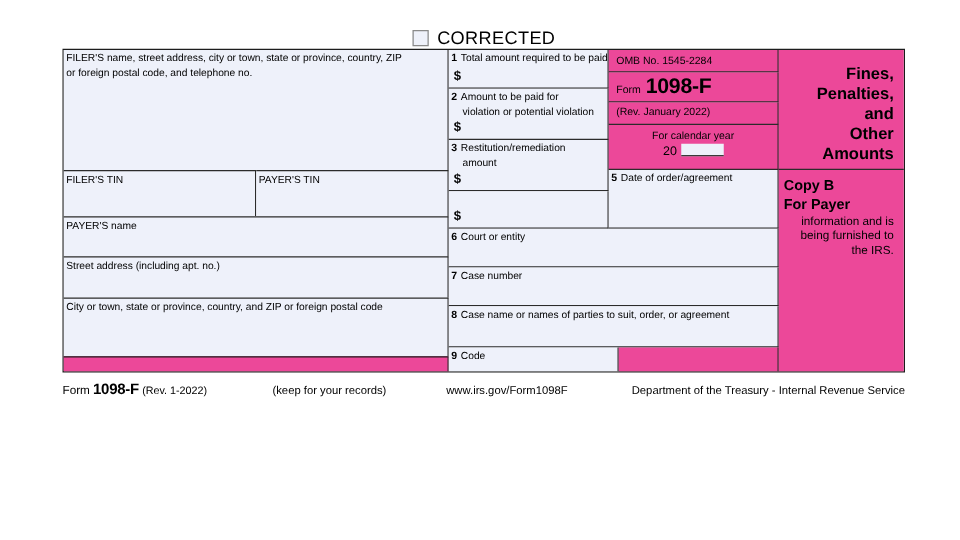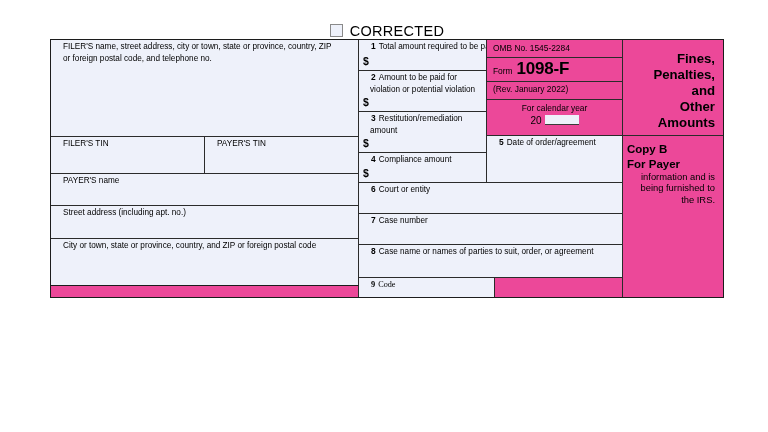--- a/index.html
+++ b/index.html
@@ -65,21 +65,21 @@
   .fill { background: #eef1fa; }
   .white { background: #ec4899; }
   .br { border-right: 1.1px solid #2b2b2b; }
   .bt { border-top: 1.1px solid #2b2b2b; }
   .bb { border-bottom: 1.1px solid #2b2b2b; }
   .bt-thick { border-top: 1.6px solid #1c1c1c; }
 
   .cap {
     font-size: 8.2px;
     line-height: 9.6px;
-    padding: 2px 0 0 12px;
+    padding: 2px 0 0 2px;
     white-space: nowrap;
   }
   .boxnum {
     font-weight: bold;
     font-size: 8.4px;
     margin-right: 3px;
   }
   .indent { padding-left: 11px; }
 
   .dollar {
@@ -226,23 +226,20 @@
 
     <div class="cell fill br bb" style="left:308px;top:72px;width:128px;height:41px;">
       <div class="cap">
         <span class="boxnum">3</span><span>Restitution/remediation</span>
       </div>
       <div class="cap indent">amount</div>
       <div class="dollar" style="top:26px;">$</div>
     </div>
 
     <div class="cell fill br bb" style="left:308px;top:113px;width:128px;height:30px;">
-      <div class="cap">
-        <span class="boxnum">4</span><span>Compliance amount</span>
-      </div>
       <div class="dollar" style="top:15px;">$</div>
     </div>
 
     <div class="cell fill br bb" style="left:436px;top:96px;width:136px;height:47px;">
       <div class="cap">
         <span class="boxnum">5</span><span>Date of order/agreement</span>
       </div>
     </div>
 
     <div class="cell fill br bb" style="left:308px;top:143px;width:264px;height:31px;">
@@ -256,21 +253,21 @@
         <span class="boxnum">7</span><span>Case number</span>
       </div>
     </div>
 
     <div class="cell fill br bb" style="left:308px;top:205px;width:264px;height:33px;">
       <div class="cap">
         <span class="boxnum">8</span><span>Case name or names of parties to suit, order, or agreement</span>
       </div>
     </div>
 
-    <div class="cell fill br" style="left:308px;top:238px;width:136px;height:19px;font-family:Liberation Serif, serif;">
+    <div class="cell fill br" style="left:308px;top:238px;width:136px;height:19px;">
       <div class="cap">
         <span class="boxnum">9</span><span>Code</span>
       </div>
     </div>
     <div class="cell white br" style="left:444px;top:238px;width:128px;height:19px;"></div>
 
     <div class="cell white br bb" style="left:436px;top:0;width:136px;height:18px;">
       <div class="omb-line">OMB No. 1545-2284</div>
     </div>
 
@@ -302,14 +299,24 @@
     <div class="cell white" style="left:572px;top:96px;width:100px;height:161px;">
       <div class="copy-b">Copy B</div>
       <div class="copy-b" style="padding-top:1px;">For Payer</div>
       <div class="irs-note">information and is</div>
       <div class="irs-note">being furnished to</div>
       <div class="irs-note">the IRS.</div>
     </div>
 
   </div>
 
+  <div id="footer">
+    <div class="f-item" style="left:0;top:0;">
+      <span class="f-form-word">Form</span>
+      <span class="f-form-num">1098-F</span>
+      <span class="f-rev">(Rev. 1-2022)</span>
+    </div>
+    <div class="f-item f-rev" style="left:168px;top:3px;font-size:9px;">(keep for your records)</div>
+    <div class="f-item" style="left:307px;top:3px;font-size:9px;">www.irs.gov/Form1098F</div>
+    <div class="f-item" style="right:0;top:3px;font-size:9px;">Department of the Treasury - Internal Revenue Service</div>
+  </div>
 
 </div>
 
 </body></html>

